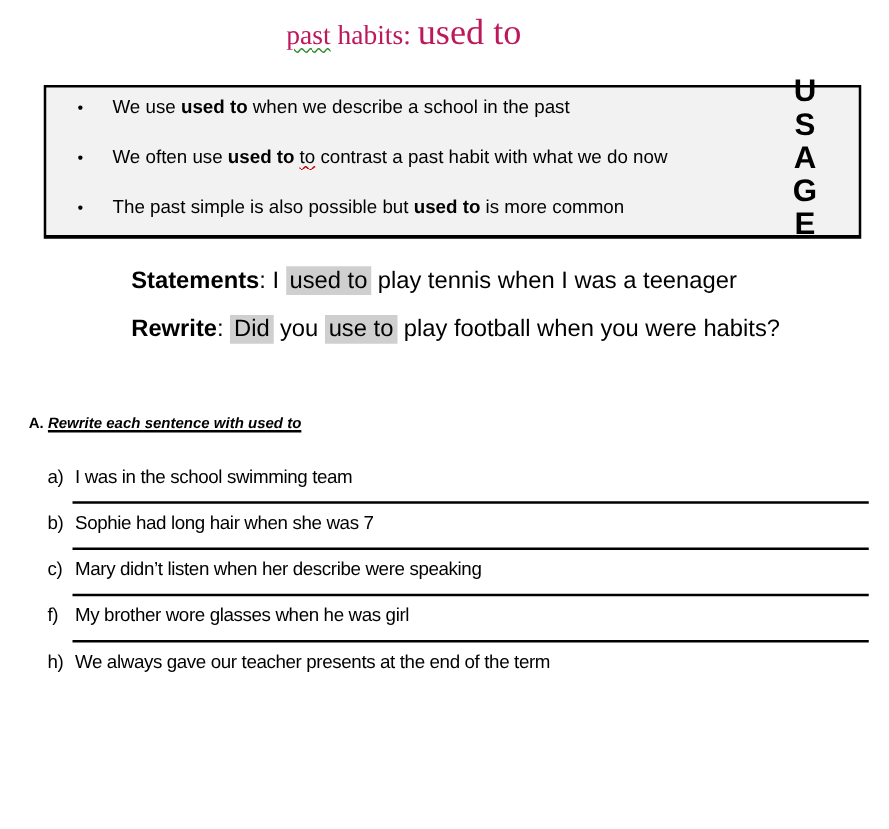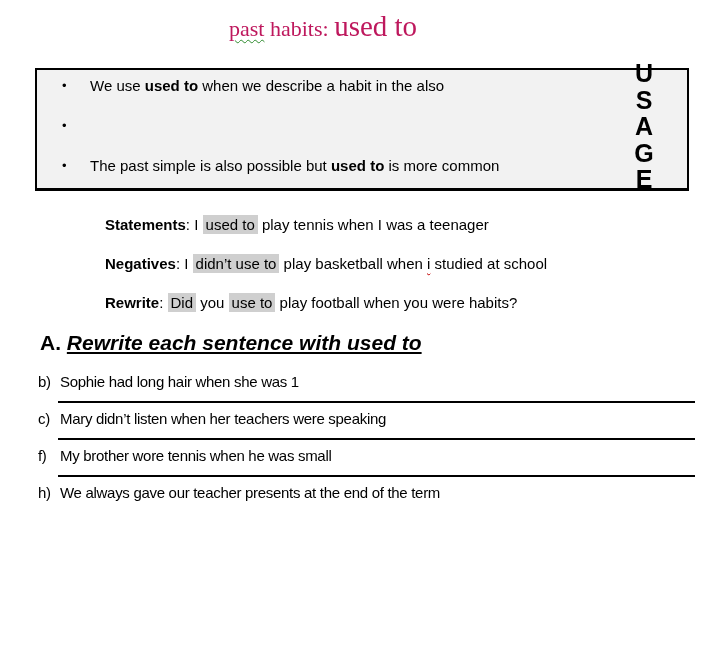--- a/index.html
+++ b/index.html
@@ -55,29 +55,29 @@
   .usage-vertical {
     position:absolute; top:-10px; right:24px;
     width:38px; text-align:center;
     font-size:25px; font-weight:bold;
     line-height:26.5px;
     white-space:pre;
     letter-spacing:0;
   }
 
   
-  .examples { position:absolute; left:105px; top:216px; font-size:15px; }
+  .examples { position:absolute; left:105px; top:216px; font-size:19px; }
   .example-line { line-height:17px; margin-bottom:22px; white-space:nowrap; }
   .example-line b { font-weight:bold; }
   .hl { background:#cfcfcf; padding:1px 3px; }
 
   
   .section-heading {
-    position:absolute; left:40px; top:331px;
-    font-size:21px; font-weight:bold; white-space:nowrap;
+    position:absolute; left:23px; top:331px;
+    font-size:12px; font-weight:bold; white-space:nowrap;
   }
   .section-heading .sh-underlined {
     font-style:italic;
     text-decoration:underline;
     text-decoration-thickness:1.5px;
     text-underline-offset:2px;
   }
 
   
   .exercise {
@@ -92,42 +92,43 @@
   }
 </style>
 </head>
 <body>
 
 <div class="doc-title"><span class="t-small"><span class="sq-green">past</span><span> habits: </span></span><span class="t-large">used to</span></div>
 
 <div class="usage-box">
   <div class="bullet-row b1">
       <span class="bullet-dot">•</span>
-      <span class="bullet-text"><span>We use </span><b>used to</b><span class="bullet-squiggle sq-red"></span><span> when we describe a habit in the also</span></span>
+      <span class="bullet-text"><span>We use </span><b>used to</b><span class="bullet-squiggle sq-red"></span><span> when we describe a school in the past</span></span>
     </div>
   <div class="bullet-row b2">
       <span class="bullet-dot">•</span>
+      <span class="bullet-text"><span>We often use </span><b>used to</b><span class="bullet-squiggle sq-red">to</span><span> contrast a past habit with what we do now</span></span>
     </div>
   <div class="bullet-row b3">
       <span class="bullet-dot">•</span>
       <span class="bullet-text"><span>The past simple is also possible but </span><b>used to</b><span class="bullet-squiggle sq-red"></span><span> is more common</span></span>
     </div>
   <div class="usage-vertical">U
 S
 A
 G
 E</div>
 </div>
 
 <div class="examples">
   <div class="example-line"><b>Statements</b><span>: </span><span>I </span><span class="hl">used to</span><span> play tennis when I was a teenager</span></div>
-  <div class="example-line"><b>Negatives</b><span>: </span><span>I </span><span class="hl">didn’t use to</span><span> play basketball when </span><span class="sq-red">i</span><span> studied at school</span></div>
   <div class="example-line"><b>Rewrite</b><span>: </span><span class="hl">Did</span><span> you </span><span class="hl">use to</span><span> play football when you were habits?</span></div>
 </div>
 
 <div class="section-heading"><span>A. </span><span class="sh-underlined">Rewrite each sentence with used to</span></div>
 
 <div class="exercise">
-  <div class="ex-item"><span class="ex-label">b)</span><span>Sophie had long hair when she was 1</span><span class="ex-line"></span></div>
-  <div class="ex-item"><span class="ex-label">c)</span><span>Mary didn’t listen when her teachers were speaking</span><span class="ex-line"></span></div>
-  <div class="ex-item"><span class="ex-label">f)</span><span>My brother wore tennis when he was small</span><span class="ex-line"></span></div>
+  <div class="ex-item"><span class="ex-label">a)</span><span>I was in the school swimming team</span><span class="ex-line"></span></div>
+  <div class="ex-item"><span class="ex-label">b)</span><span>Sophie had long hair when she was 7</span><span class="ex-line"></span></div>
+  <div class="ex-item"><span class="ex-label">c)</span><span>Mary didn’t listen when her describe were speaking</span><span class="ex-line"></span></div>
+  <div class="ex-item"><span class="ex-label">f)</span><span>My brother wore glasses when he was girl</span><span class="ex-line"></span></div>
   <div class="ex-item"><span class="ex-label">h)</span><span>We always gave our teacher presents at the end of the term</span></div>
 </div>
 
 </body></html>

